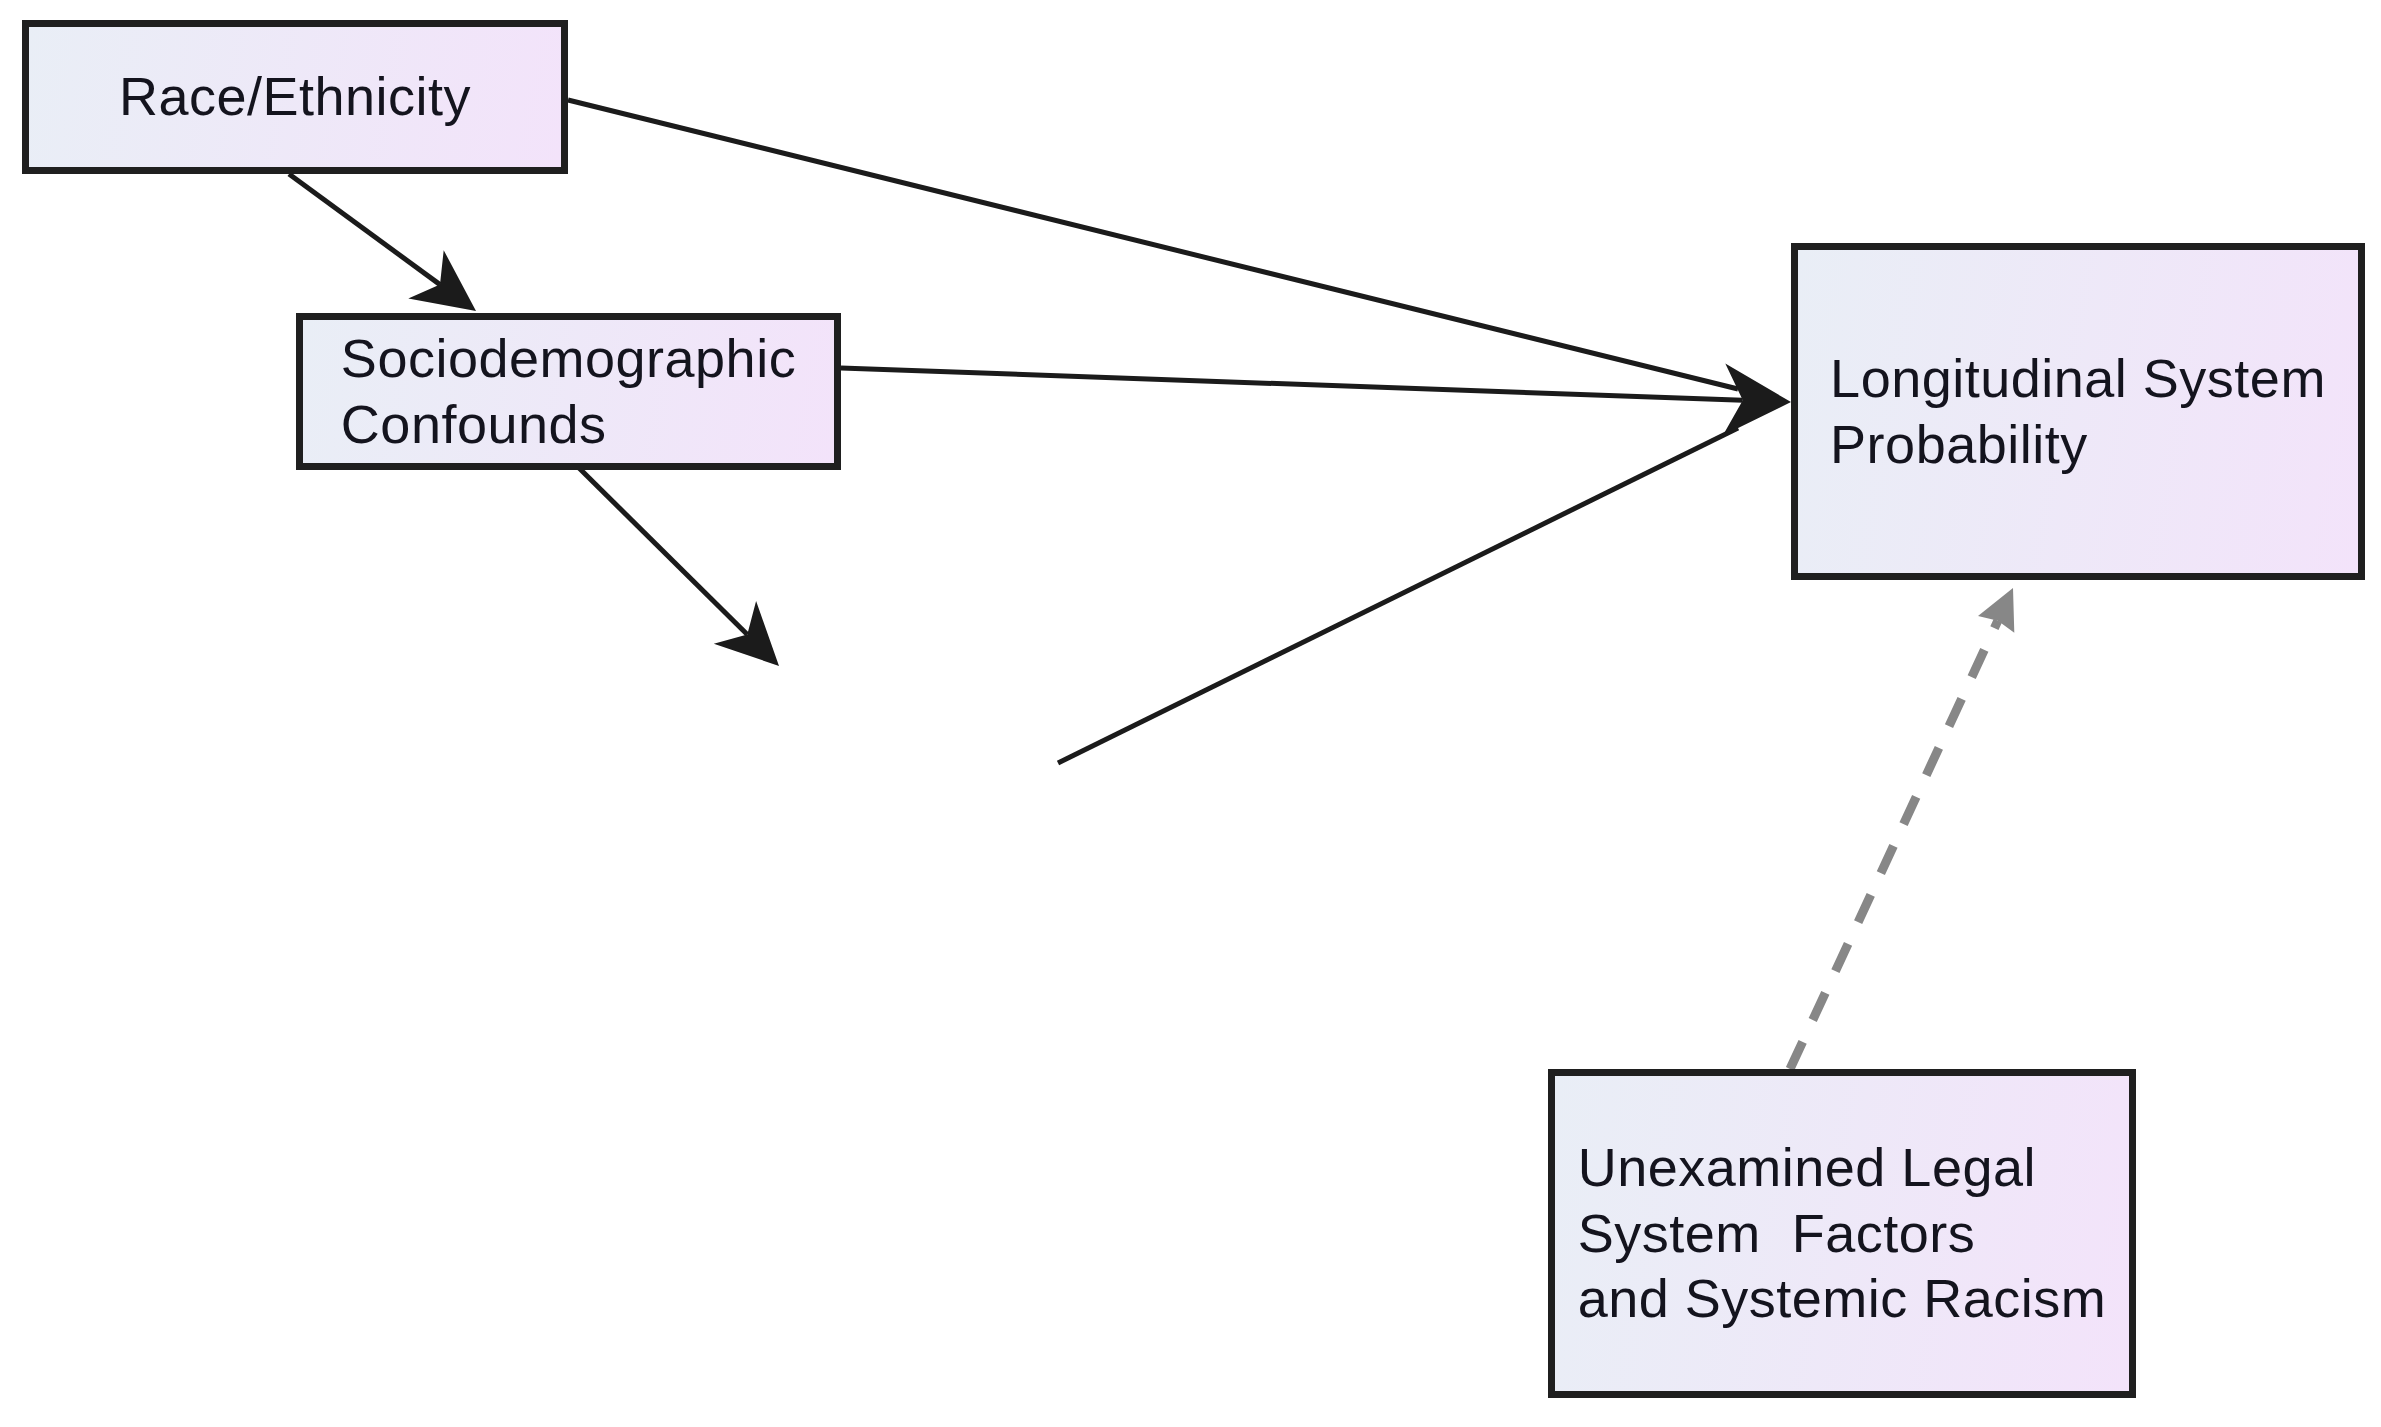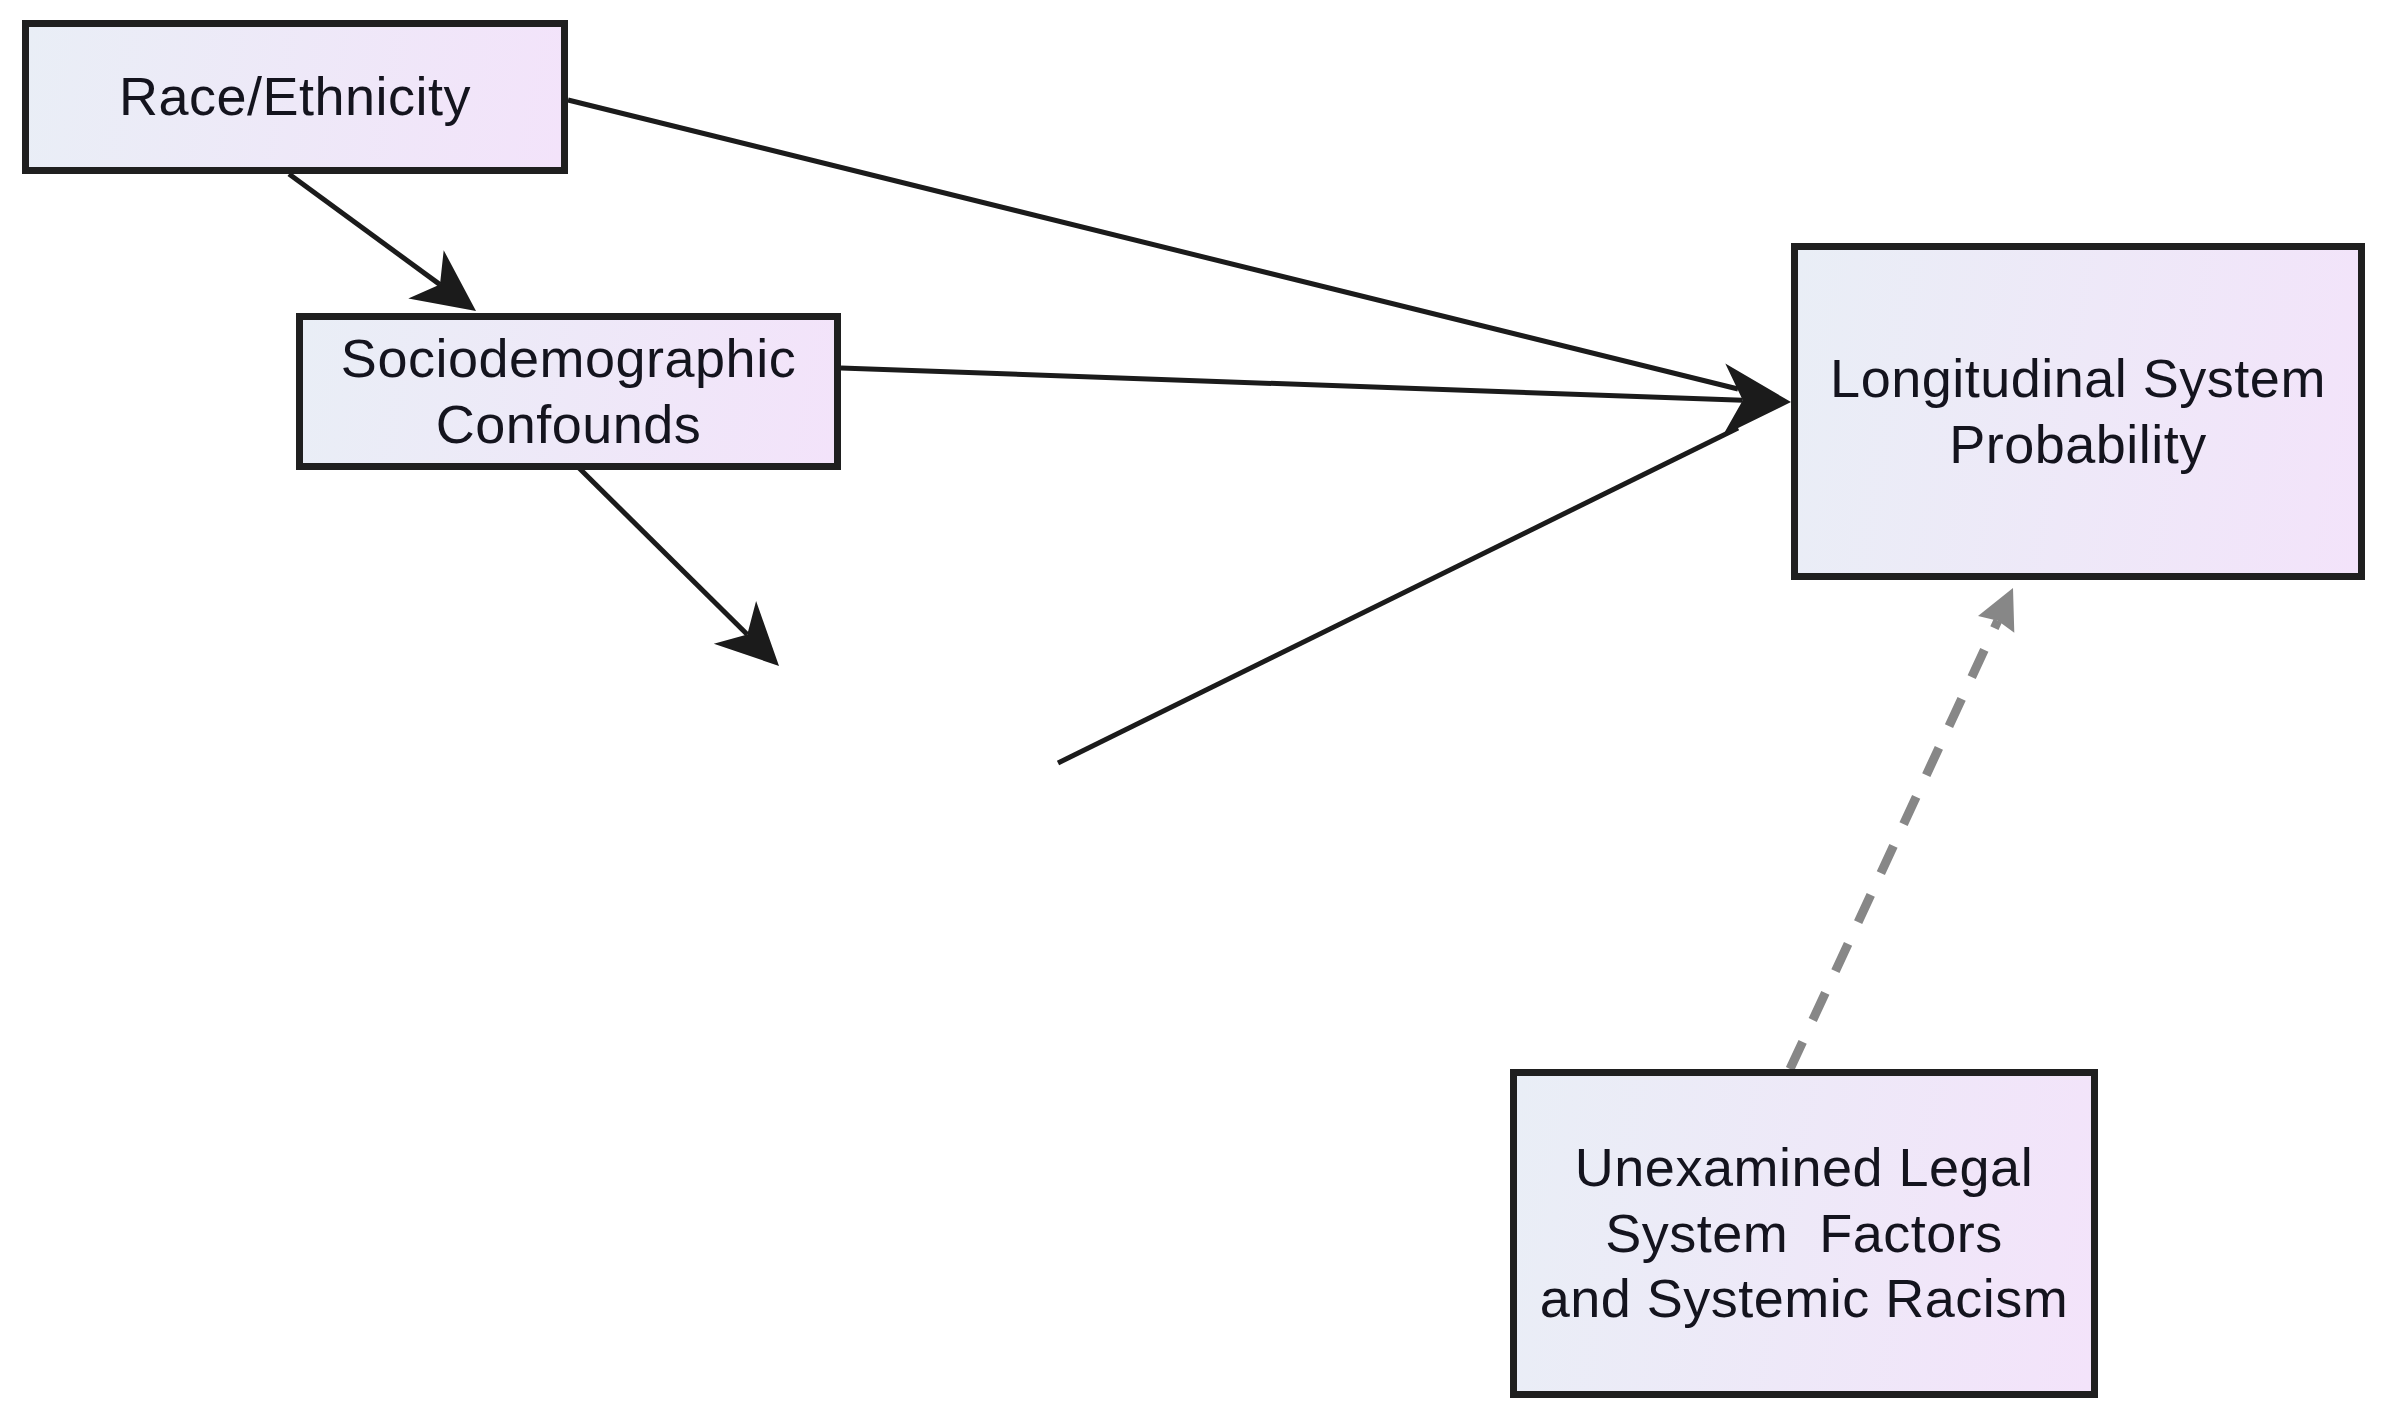--- a/index.html
+++ b/index.html
@@ -17,31 +17,30 @@
   }
   #arrow-layer{position:absolute;left:0;top:0;width:2381px;height:1427px}
   .node{
     position:absolute;box-sizing:border-box;
     border:7px solid var(--border);
     background:linear-gradient(100deg,var(--fill1) 0%,var(--fill2) 100%);
     display:flex;align-items:center;justify-content:center;
   }
   .node-label{
     white-space:pre-wrap;
-    text-align:center;
     color:var(--text);
     font-size:54px;
     line-height:1.22;
     letter-spacing:0.5px;
   }
   #node-race  {left:22px;   top:20px;   width:546px; height:154px}
   #node-socio {left:296px;  top:313px;  width:545px; height:157px}
   #node-tbi   {left:509px;  top:665px;  width:546px; height:151px}
   #node-arrest{left:1791px; top:243px;  width:574px; height:337px}
-  #node-legal {left:1510px; top:1069px; width:588px; height:329px}
+  #node-legal {left:1548px; top:1069px; width:588px; height:329px}
 </style>
 </head>
 <body>
 
 <div style="position:absolute;left:0;top:0;width:2381px;height:1427px">
 
   <svg id="arrow-layer" width="2381" height="1427" viewBox="0 0 2381 1427" xmlns="http://www.w3.org/2000/svg">
       <g>
         <line x1="289" y1="174" x2="439.9898406683062" y2="284.61822551635265" stroke="#1b1b1b" stroke-width="5"></line>
         <polygon points="476,311 408.3,298.6 440,284.6 443.7,250.2" fill="#1b1b1b"></polygon>

